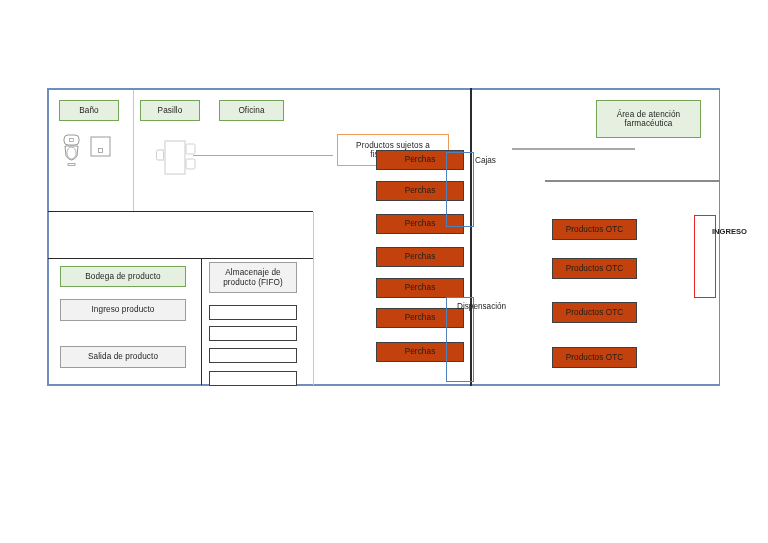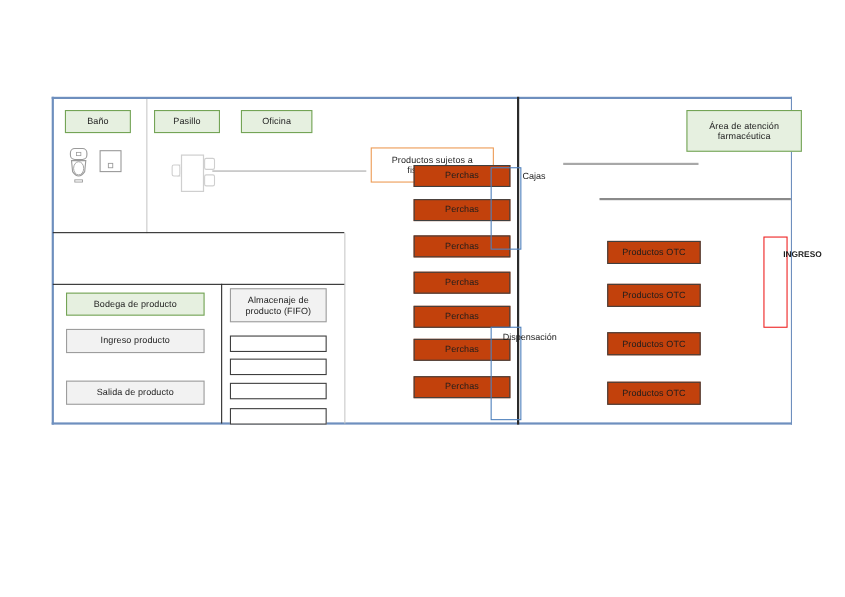--- a/index.html
+++ b/index.html
@@ -86,21 +86,21 @@
   <div class="abs line-gray" style="left:193px;top:155px;width:140px;height:1.2px;"></div>
 
   <div class="box box-green" style="left:59px;top:100px;width:60px;height:21px;">Baño</div>
 
   <div class="box box-green" style="left:140px;top:100px;width:60px;height:21px;">Pasillo</div>
 
   <div class="box box-green" style="left:219px;top:100px;width:65px;height:21px;">Oficina</div>
 
   <div class="box box-orange" style="left:337px;top:98px;width:112px;height:32px;padding:0 5px;">Productos sujetos a fiscalización</div>
 
-  <div class="box box-green" style="left:596px;top:100px;width:105px;height:30px;padding:18px 4px;margin-left:28px;">Área de atención farmacéutica</div>
+  <div class="box box-green" style="left:596px;top:100px;width:105px;height:30px;padding:18px 4px;">Área de atención farmacéutica</div>
 
   <div class="icon-wrap" style="left:59px;top:134px;">
     <svg width="26" height="38" viewBox="0 0 26 38">
       <rect x="5" y="1" width="15" height="10" rx="4" fill="#ffffff" stroke="#9a9a9a" stroke-width="1"></rect>
       <rect x="10.5" y="4.5" width="4" height="3" fill="#ffffff" stroke="#9a9a9a" stroke-width=".7"></rect>
       <path d="M6 12 L19 12 L18 22 Q12.5 30 7 22 Z" fill="#ffffff" stroke="#9a9a9a" stroke-width="1"></path>
       <ellipse cx="12.5" cy="19" rx="4.6" ry="6" fill="#ffffff" stroke="#9a9a9a" stroke-width=".8"></ellipse>
       <rect x="9" y="29.5" width="7" height="2" fill="#ffffff" stroke="#9a9a9a" stroke-width=".8"></rect>
     </svg>
   </div>

